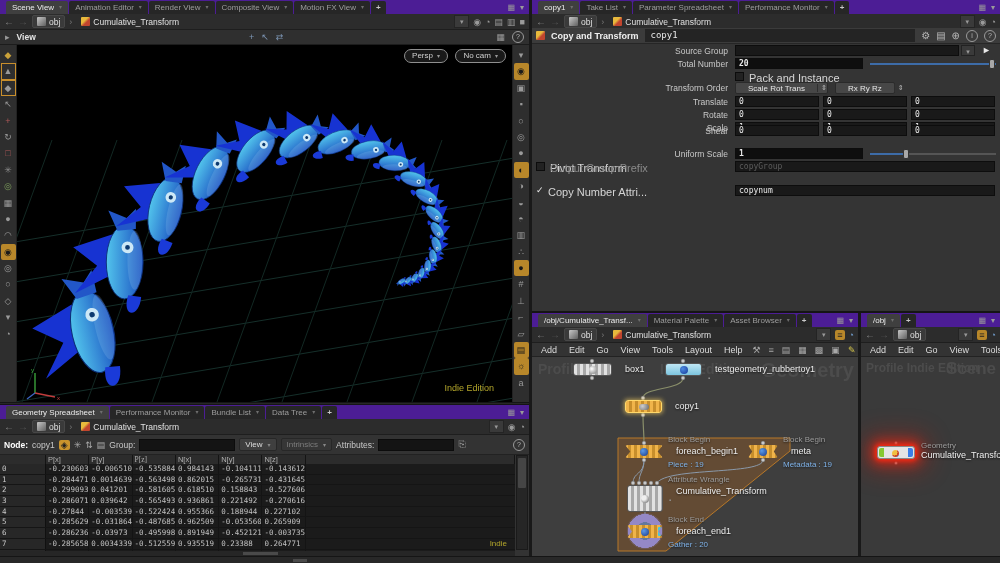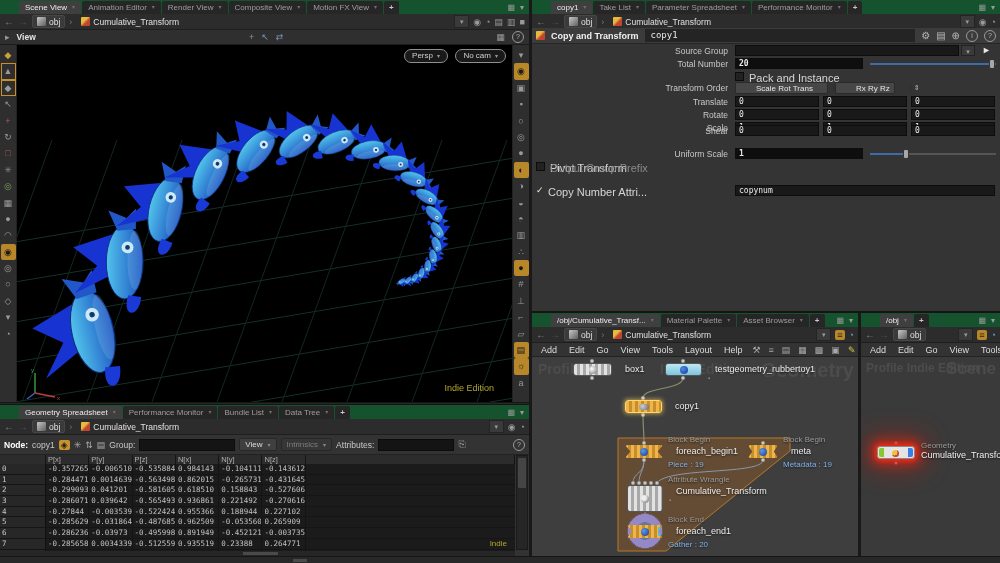--- a/index.html
+++ b/index.html
@@ -2,22 +2,22 @@
 <html><head>
 <meta charset="utf-8">
 <style>
   html,body{margin:0;padding:0;background:#111}
   #app{position:relative;width:1000px;height:563px;background:#1a1a1a;
        font-family:"Liberation Sans",sans-serif;font-size:9px;color:#ccc;overflow:hidden}
   .panel{position:absolute;background:#333;overflow:hidden}
   .mono{font-family:"DejaVu Sans Mono",monospace}
 
   
-  .tabbar{position:absolute;left:0;right:0;top:0;height:14px;background:#14532d;
-          display:flex;align-items:flex-end;padding-left:19px;gap:1px;overflow:hidden}
+  .tabbar{position:absolute;left:0;right:0;top:0;height:14px;background:#4c1d95;
+          display:flex;align-items:flex-end;padding-left:6px;gap:1px;overflow:hidden}
   .tab{height:13px;line-height:13px;padding:0 6px;background:#262626;color:#9d9d9d;font-size:8px;
        display:flex;align-items:center;gap:5px;border-radius:2px 2px 0 0;white-space:nowrap}
   .tab.active{background:#3f3f3f;color:#ececec}
   .tab .tdd{font-size:6px;color:#6e6e6e}
   .tab.plus{color:#c8c8c8;font-weight:bold;padding:0 5px}
   .tabend{margin-left:auto;display:flex;gap:5px;padding:0 5px;color:#9a9a9a;font-size:8px;align-items:center;height:13px}
 
   
   .pathbar{position:absolute;left:0;right:0;top:14px;height:16px;background:#2c2c2c;border-bottom:1px solid #1e1e1e;
            display:flex;align-items:center;gap:4px;padding:0 4px;box-sizing:border-box;overflow:hidden}
@@ -79,21 +79,21 @@
   .slider{position:absolute;top:1px;height:10px}
   .strack{position:absolute;left:0;right:0;top:4px;height:2px;background:#555}
   .sfill{position:absolute;left:0;top:4px;height:2px;background:#3d6ca8}
   .shandle{position:absolute;top:0;width:6px;height:10px;background:#a8a8a8;border:1px solid #333;border-radius:2px;box-sizing:border-box}
   .cb{position:absolute;top:1px;width:9px;height:9px;background:#222;border:1px solid #0c0c0c;box-sizing:border-box}
   .checkmark{position:absolute;top:0;color:#ececec;font-size:9px}
   .expander{position:absolute;top:1px;width:9px;height:9px;background:#2a2a2a;border:1px solid #555;color:#ccc;
             font-size:8px;line-height:8px;text-align:center;box-sizing:border-box}
   .selbtn{position:absolute;top:0;height:12px;background:#474747;border:1px solid #2a2a2a;border-radius:2px;
           display:flex;align-items:center;color:#e6e6e6;font-size:8px;box-sizing:border-box}
-  .selbtn .sbl{flex:1;text-align:center;padding:0 20px;white-space:nowrap}
+  .selbtn .sbl{flex:1;text-align:center;padding:0 12px;white-space:nowrap}
   .selbtn .sba{border-left:1px solid #2e2e2e;padding:0 3px;font-size:7px;color:#bbb}
 
   
   #p-sheet{left:0;top:405px;width:529px;height:151px}
   .shtoolbar{position:absolute;left:0;right:0;top:30px;height:20px;background:#333;border-bottom:1px solid #222;
              display:flex;align-items:center;gap:4px;padding:0 4px;box-sizing:border-box}
   .shtoolbar .lbl{font-size:8.5px;color:#c8c8c8;white-space:nowrap}
   .shtoolbar .lbl.b{color:#fff;font-weight:bold}
   .shin{height:12px;background:#141414;border:1px solid #0c0c0c;box-sizing:border-box}
   .shbtn{height:13px;background:#3f3f3f;border:1px solid #272727;border-radius:2px;display:flex;align-items:center;
@@ -631,20 +631,21 @@
       </div>
 
       <div class="prow" style="top:117px">
         <span class="expander" style="left:4px">+</span>
         <span class="plain-label" style="left:18px">Pivot Transform</span>
       </div>
 
       <div class="prow" style="top:117px">
         <span class="cb" style="left:4px"></span>
         <span class="plain-label dim" style="left:18px">Output Group Prefix</span>
+        <input class="tin" style="left: 203px; width: 260px;" placeholder="copyGroup">
       </div>
 
       <div class="prow" style="top:141px">
         <span class="checkmark" style="left:4px">✓</span>
         <span class="plain-label" style="left:16px">Copy Number Attri...</span>
         <input class="tin" style="left: 203px; width: 260px;" value="copynum">
       </div>
     </div>
   </section>
 
@@ -709,30 +710,30 @@
       <span class="lbl">Attributes:</span>
       <input class="shin" style="width: 76px;" value="">
       <span class="shicon">⎘</span>
       <span class="spacer"></span>
       <span class="qcirc">?</span>
     </div>
     <div id="theader">
         <div class="hc" style="width: 46px;"></div>
         <div class="hc" style="width: 43.3px;">P[x]</div>
         <div class="hc" style="width: 43.3px;">P[y]</div>
-        <div class="hc" style="width: 43.3px;">P[z]</div>
+        <div class="hc" style="width: 43.3px; font-family: Liberation Serif, serif;">P[z]</div>
         <div class="hc" style="width: 43.3px;">N[x]</div>
         <div class="hc" style="width: 43.3px;">N[y]</div>
         <div class="hc" style="width: 43.3px;">N[z]</div>
         <div class="hc" style="flex: 1 1 0%;"></div>
       </div>
     <div id="sheet-rows">
         <div class="trow">
           <div class="rn">0</div>
-          <div class="tc">-0.357265</div>
+          <div class="tc">-0.230603</div>
           <div class="tc">-0.00651005</div>
           <div class="tc">-0.535884</div>
           <div class="tc">0.984143</div>
           <div class="tc">-0.104111</div>
           <div class="tc">-0.143612</div>
           <div class="fill"></div>
         </div>
         <div class="trow">
           <div class="rn">1</div>
           <div class="tc">-0.284471</div>

